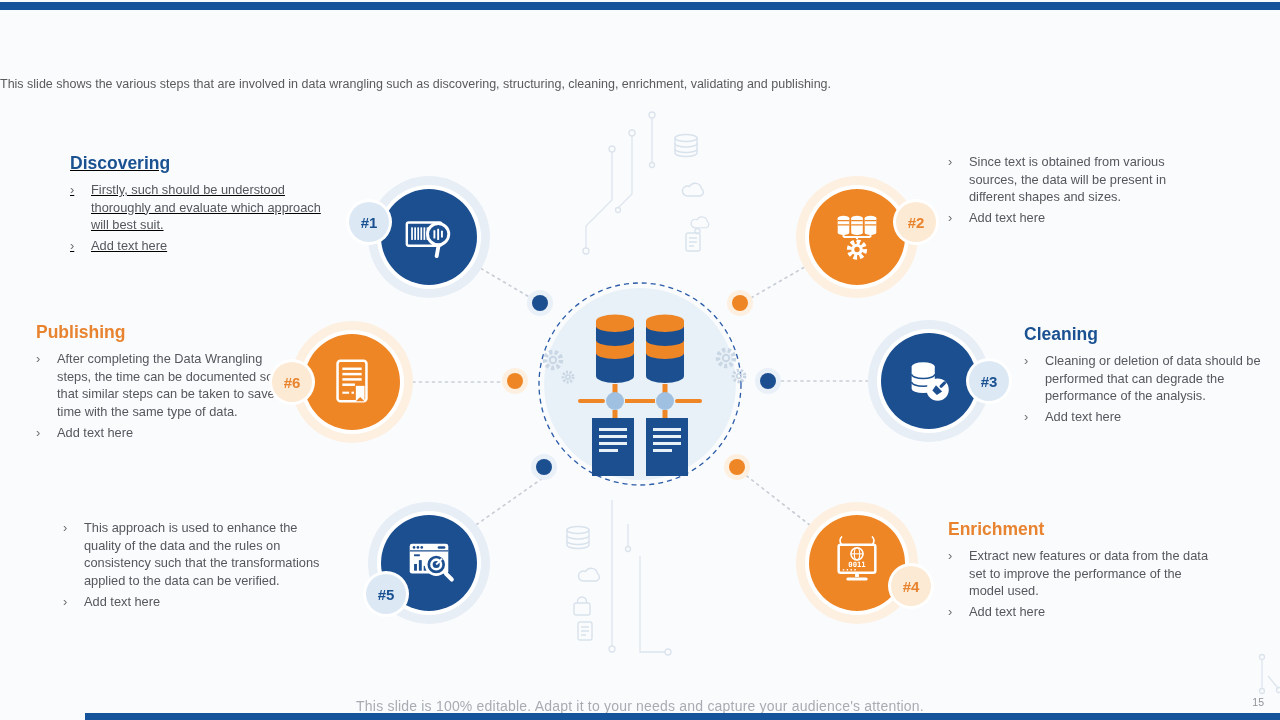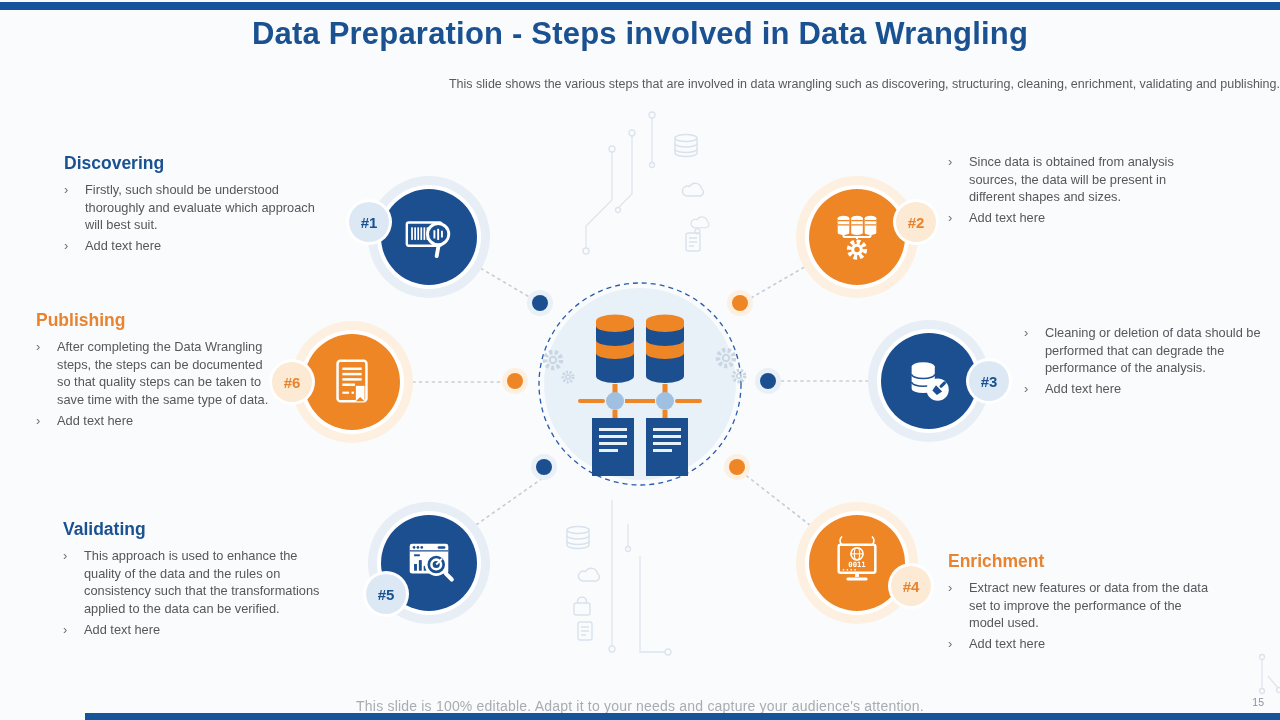--- a/index.html
+++ b/index.html
@@ -7,21 +7,21 @@
     position:relative;width:1280px;height:720px;overflow:hidden;
     background:#fafbfd;font-family:"Liberation Sans",sans-serif;
   }
   .top-bar{position:absolute;top:2px;left:0;width:1280px;height:8px;background:#15549a;}
   .bottom-bar{position:absolute;bottom:0;left:85px;right:0;height:7px;background:#15549a;}
   .title{
     position:absolute;top:16px;left:0;width:1280px;text-align:center;
     font-size:31px;font-weight:bold;color:#1a5191;letter-spacing:.2px;
   }
   .subtitle{
-    position:absolute;top:77px;left:0;width:1280px;text-align:right;
+    position:absolute;top:77px;left:0;width:1280px;text-align:left;
     font-size:12.5px;color:#5a5a5a;
   }
   .panel{position:absolute;}
   .panel h3{margin:0 0 7px 0;font-size:17.5px;font-weight:bold;}
   .panel h3.navy{color:#1a5191;}
   .panel h3.orange{color:#e8832f;}
   .panel ul{list-style:none;margin:0;padding:0;}
   .panel li{display:flex;margin:0 0 3px 0;font-size:12.8px;line-height:1.38;color:#55575c;}
   .panel li .marker{flex:0 0 21px;color:#6b6e73;}
   
@@ -119,97 +119,96 @@
       <path d="M815 261 L749 299"></path>
       <path d="M881 381 L778 381"></path>
       <path d="M820 533 L743 473"></path>
       <path d="M466 532 L550 473"></path>
       <path d="M400 382 L505 382"></path>
     </g>
   </svg>
 
   <div class="top-bar"></div>
 
-  <div class="title">Data Preparation - Steps involved in Data Wrangling</div>
   <div class="subtitle">This slide shows the various steps that are involved in data wrangling such as discovering, structuring, cleaning, enrichment, validating and publishing.</div>
 
-  <div class="panel" style="left:64px;top:153px;width:252px;">
+  <div class="panel" style="left:70px;top:153px;width:252px;text-decoration:underline;">
     <h3 class="navy">Discovering</h3>
     <ul>
       <li>
           <span class="marker">›</span>
           <span>Firstly, such should be understood thoroughly and evaluate which approach will best suit.</span>
         </li>
       <li>
           <span class="marker">›</span>
           <span>Add text here</span>
         </li>
     </ul>
   </div>
 
   <div class="panel" style="left:948px;top:153px;width:262px;">
     <ul>
       <li>
           <span class="marker">›</span>
-          <span>Since data is obtained from analysis sources, the data will be present in different shapes and sizes.</span>
+          <span>Since text is obtained from various sources, the data will be present in different shapes and sizes.</span>
         </li>
       <li>
           <span class="marker">›</span>
           <span>Add text here</span>
         </li>
     </ul>
   </div>
 
   <div class="panel" style="left:1024px;top:324px;width:240px;">
+    <h3 class="navy">Cleaning</h3>
     <ul>
       <li>
           <span class="marker">›</span>
           <span>Cleaning or deletion of data should be performed that can degrade the performance of the analysis.</span>
         </li>
       <li>
           <span class="marker">›</span>
           <span>Add text here</span>
         </li>
     </ul>
   </div>
 
-  <div class="panel" style="left:948px;top:519px;width:262px;margin-top:32px;">
+  <div class="panel" style="left:948px;top:519px;width:262px;">
     <h3 class="orange">Enrichment</h3>
     <ul>
       <li>
           <span class="marker">›</span>
           <span>Extract new features or data from the data set to improve the performance of the model used.</span>
         </li>
       <li>
           <span class="marker">›</span>
           <span>Add text here</span>
         </li>
     </ul>
   </div>
 
   <div class="panel" style="left:63px;top:519px;width:258px;">
-    <h3 class="navy">Validating</h3>
     <ul>
       <li>
           <span class="marker">›</span>
           <span>This approach is used to enhance the quality of the data and the rules on consistency such that the transformations applied to the data can be verified.</span>
         </li>
       <li>
           <span class="marker">›</span>
           <span>Add text here</span>
         </li>
     </ul>
   </div>
 
-  <div class="panel" style="left:36px;top:310px;width:242px;">
+  <div class="panel" style="left:36px;top:322px;width:242px;">
     <h3 class="orange">Publishing</h3>
     <ul>
       <li>
           <span class="marker">›</span>
-          <span>After completing the Data Wrangling steps, the steps can be documented so that quality steps can be taken to save time with the same type of data.</span>
+          <span>After completing the Data Wrangling steps, the time can be documented so that similar steps can be taken to save time with the same type of data.</span>
         </li>
       <li>
           <span class="marker">›</span>
           <span>Add text here</span>
         </li>
     </ul>
   </div>
 
   <svg class="hub" viewBox="0 0 240 240">
     <circle cx="120" cy="120" r="96" fill="#e9f1f8"></circle>

